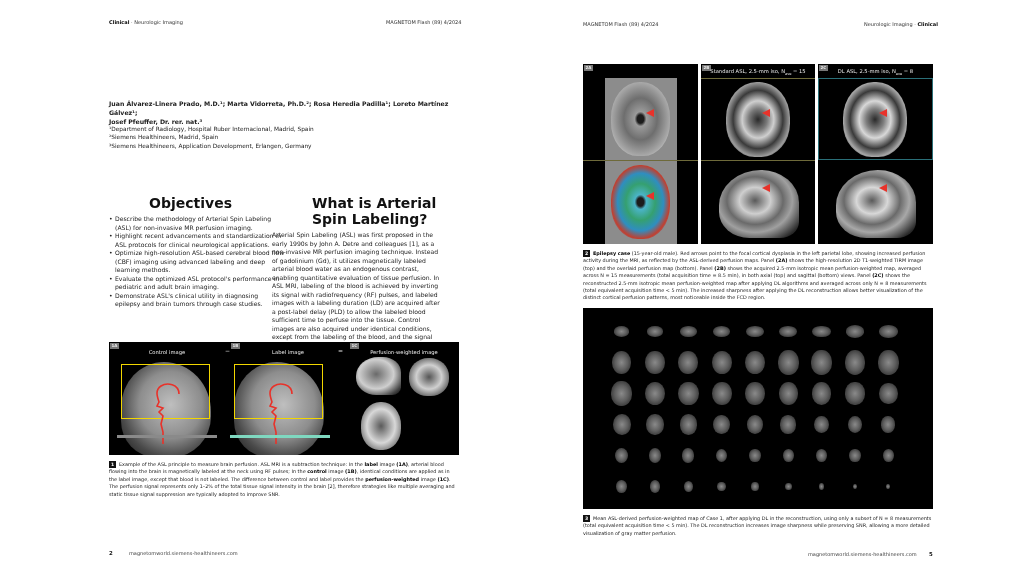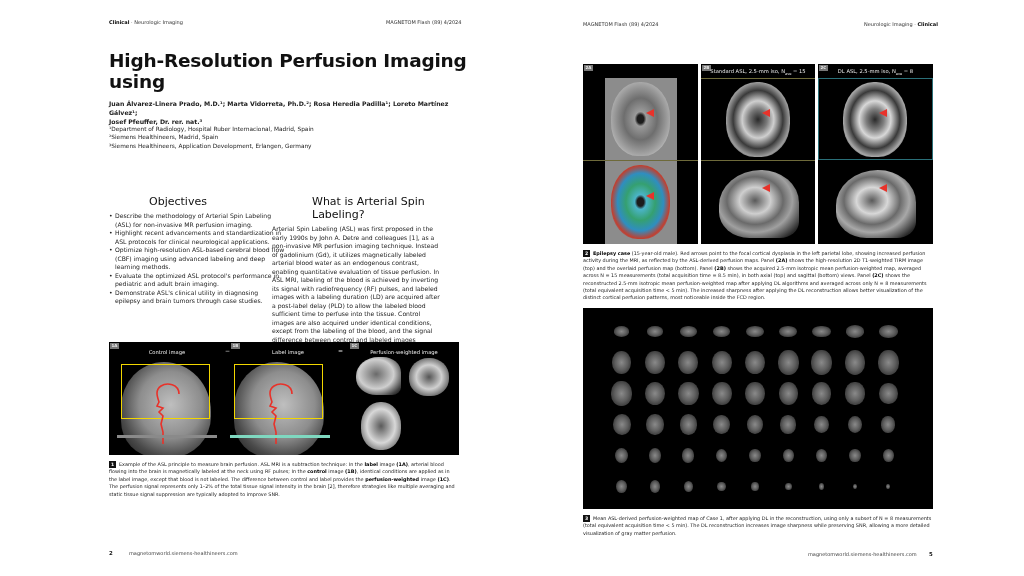--- a/index.html
+++ b/index.html
@@ -8,21 +8,21 @@
   .abs { position: absolute; }
 
   .runhead { font-size: 5px; color: #333; white-space: nowrap; }
   .runhead b { font-weight: bold; color: #000; }
 
   .title { left: 109px; top: 50px; width: 380px; font-family: "DejaVu Sans", sans-serif; font-weight: bold;
            font-size: 18.5px; line-height: 21px; color: #111; letter-spacing: -0.2px; }
   .authors { left: 109px; top: 99px; width: 360px; font-size: 6.2px; font-weight: bold; line-height: 9px; color: #222; }
   .affils { left: 109px; top: 125px; width: 300px; font-size: 5.8px; line-height: 8.4px; color: #222; }
 
-  .h2 { font-weight: normal; font-size: 11px; color: #111; padding-left: 40px; }
+  .h2 { font-weight: bold; font-size: 14px; color: #111; padding-left: 40px; }
   .body-text { font-size: 6.1px; line-height: 8.5px; color: #222; }
   .objectives-list { list-style: none; }
   .objectives-list li { position: relative; padding-left: 6px; }
   .objectives-list li::before { content: "•"; position: absolute; left: 0; top: 0; }
 
   .fig { background: #000; overflow: hidden; }
   .panel { position: absolute; background: #000; overflow: hidden; }
   .plabel { position: absolute; left: 1px; top: 1px; background: #777; color: #eee; font-size: 4px; padding: 0 1.5px; line-height: 6px; font-weight: bold; }
   .ptitle { position: absolute; top: 6px; width: 100%; text-align: center; color: #eee; font-size: 5.2px; white-space: nowrap; }
   .cap { font-size: 4.9px; line-height: 7.4px; color: #222; }
@@ -40,21 +40,20 @@
 </style>
 </head>
 <body>
 
 <div class="abs runhead" style="left:109px; top:19px;">
   <b>Clinical</b><span> · </span><span>Neurologic Imaging</span>
 </div>
 <div class="abs runhead" style="left:386px; top:19px;">MAGNETOM Flash (89) 4/2024</div>
 
 <div class="abs title">
-  <div>High-Resolution Perfusion Imaging using</div>
 </div>
 
 <div class="abs authors">
   <div>Juan Álvarez-Linera Prado, M.D.¹; Marta Vidorreta, Ph.D.²; Rosa Heredia Padilla¹; Loreto Martínez Gálvez¹;</div>
   <div>Josef Pfeuffer, Dr. rer. nat.³</div>
 </div>
 
 <div class="abs affils">
   <div>¹Department of Radiology, Hospital Ruber Internacional, Madrid, Spain</div>
   <div>²Siemens Healthineers, Madrid, Spain</div>

